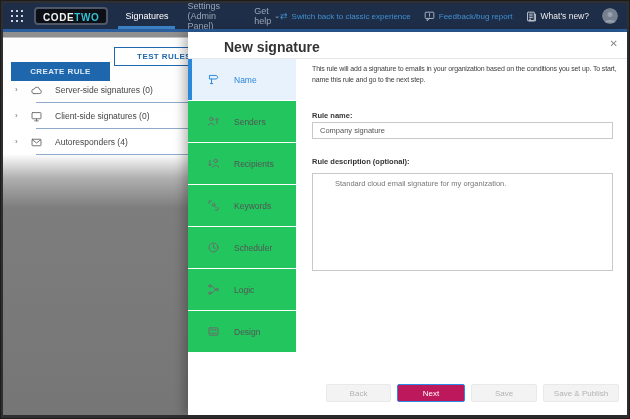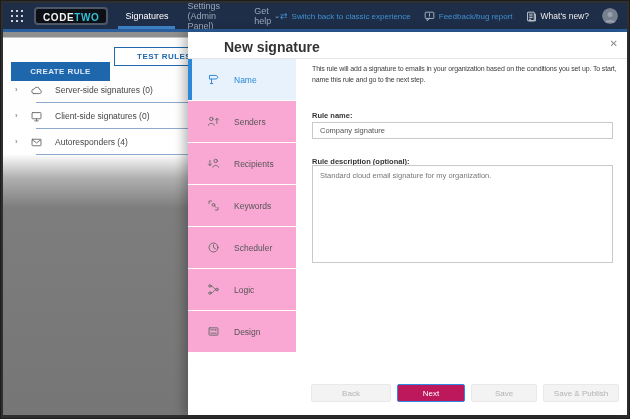--- a/index.html
+++ b/index.html
@@ -51,46 +51,46 @@
   .rule-row .divider { position:absolute; left:33px; right:0; bottom:0; height:1px; background:#8fa9cc; }
 
   
   .modal { position:absolute; left:187px; top:31px; right:2px; bottom:3px; background:#fff;
            box-shadow:-4px 0 10px rgba(0,0,0,.28); }
   .modal-header { position:absolute; left:0; right:0; top:0; height:27px; border-bottom:1px solid #e6e6e6; }
   .modal-title { position:absolute; left:36px; top:7px; font-size:14px; font-weight:bold; color:#333; }
   .close { position:absolute; right:9px; top:6px; font-size:10px; color:#8a8a8a; cursor:pointer; }
 
   .steps { position:absolute; left:0; top:27px; width:108px; }
-  .step { height:42px; background:#f9a8d4; border-bottom:1px solid #fff; display:flex; align-items:center;
+  .step { height:42px; background:#22c55e; border-bottom:1px solid #fff; display:flex; align-items:center;
           position:relative; color:#6b6b6b; cursor:pointer; }
   .step svg { margin-left:19px; flex:none; }
   .step .s-lbl { margin-left:14px; font-size:8.5px; color:#555; }
   .step.active { background:#e8f2fc; color:#2b88d8; }
   .step.active .s-lbl { color:#2b88d8; }
   .step.active::before { content:""; position:absolute; left:0; top:0; bottom:0; width:4px; background:#2b88d8; }
 
   .content { position:absolute; left:108px; top:27px; right:0; bottom:0; }
   .intro { position:absolute; left:16px; top:4px; width:310px; font-size:7px; line-height:11px;
            color:#3d3d3d; letter-spacing:-.15px; }
   .f-label { position:absolute; left:16px; font-size:7.5px; font-weight:bold; color:#333; }
   .lbl-name { top:52px; }
   .lbl-desc { top:98px; }
   .input-rule { position:absolute; left:16px; top:63px; width:301px; height:17px; border:1px solid #c9c9c9;
                 font-family:"Liberation Sans",sans-serif; font-size:7.5px; color:#555; padding:0 7px; outline:none; }
-  .ta-desc { position:absolute; left:16px; top:106px; width:301px; height:98px; border:1px solid #c9c9c9;
-             font-family:"Liberation Sans",sans-serif; font-size:7.5px; color:#777; padding:5px 7px;
+  .ta-desc { position:absolute; left:16px; top:114px; width:301px; height:98px; border:1px solid #c9c9c9;
+             font-family:"Liberation Sans",sans-serif; font-size:7.5px; color:#777; padding:5px 22px;
              resize:none; outline:none; line-height:10px; }
 
   .footer { position:absolute; right:8px; bottom:13px; display:flex; gap:6px; }
   .btn { height:18px; font-size:8px; display:flex; align-items:center; justify-content:center;
          border-radius:2px; cursor:pointer; font-family:"Liberation Sans",sans-serif; }
   .btn.disabled { background:#f3f3f3; color:#b3b3b3; border:1px solid #e9e9e9; }
   .btn.primary { background:#be185d; color:#fff; border:1px solid #2e8ae6; }
-  .w-back { width:80px; } .w-next { width:68px; } .w-save { width:66px; } .w-savep { width:76px; }
+  .w-back { width:65px; } .w-next { width:68px; } .w-save { width:66px; } .w-savep { width:76px; }
 </style>
 </head>
 <body>
 
 <div class="frame">
 
   <div class="nav">
     <div class="waffle">
       <i></i>
         <i></i>

